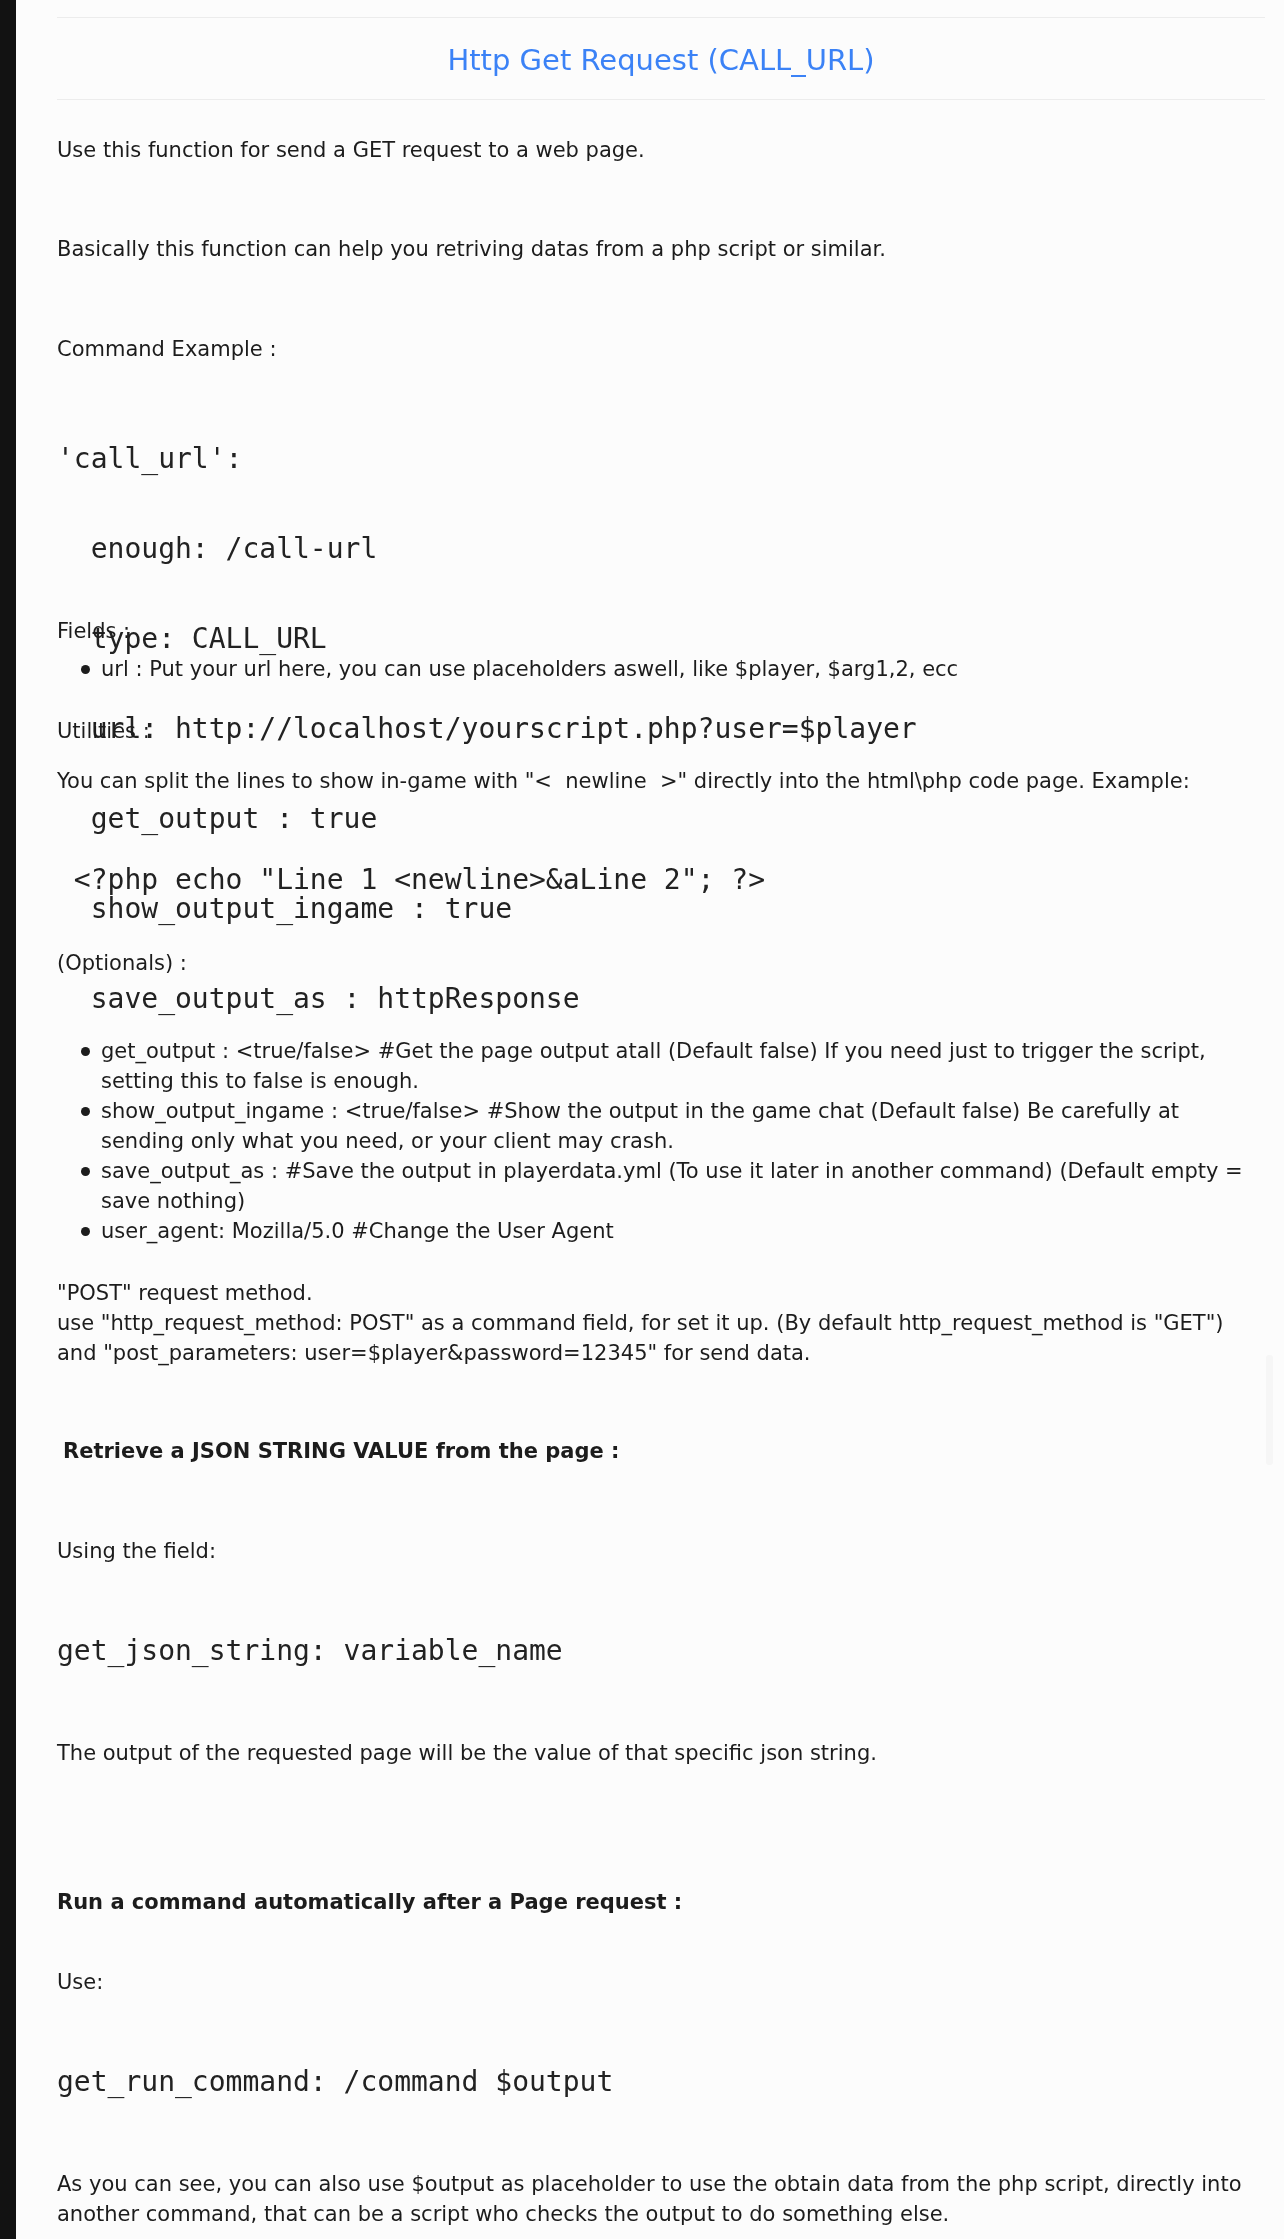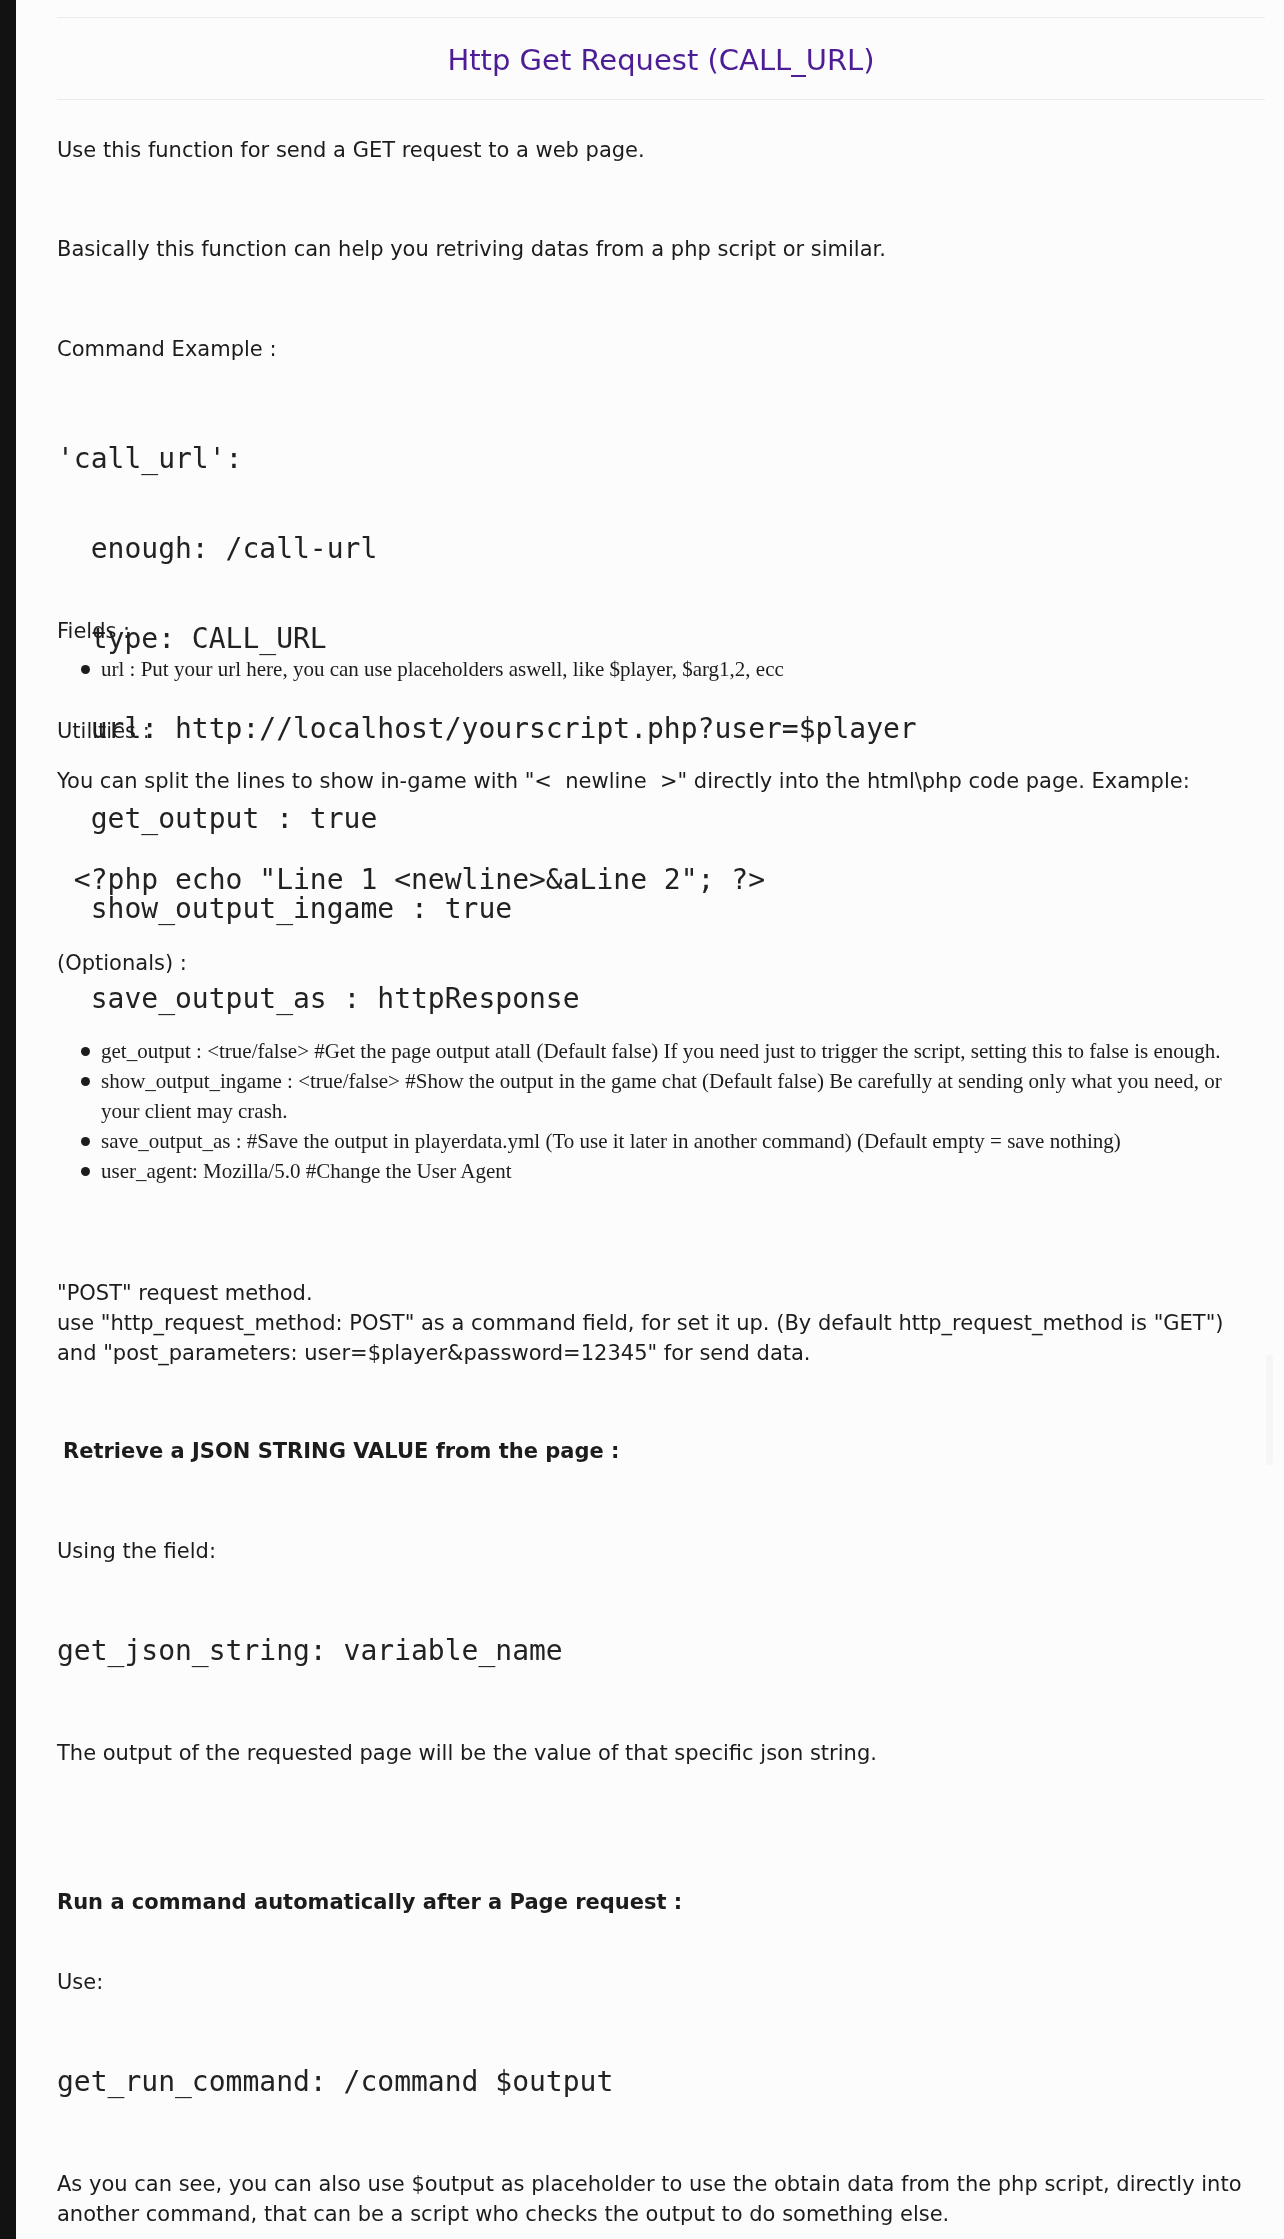--- a/index.html
+++ b/index.html
@@ -37,37 +37,36 @@
     .hr-bottom { position: absolute; top: 99px; left: 0; }
     .title {
       position: absolute;
       top: 38px;
       left: 0;
       width: 1208px;
       text-align: center;
       font-size: 29px;
       line-height: 44px;
       font-weight: normal;
-      color: #4c1d95;
+      color: #3b82f6;
     }
     .abs { position: absolute; left: 0; white-space: nowrap; margin-top: 12px; }
     .mono {
       font-family: "DejaVu Sans Mono", "Liberation Mono", monospace;
       font-size: 28px;
       line-height: 30px;
       color: #222;
     }
     .code-block { white-space: pre; }
     .bold { font-weight: bold; }
     ul.bullets { list-style: none; position: absolute; left: 22px; }
     ul.bullets li {
       position: relative;
       padding-left: 22px;
       white-space: normal;
-      font-family: Liberation Serif, serif;
     }
     ul.bullets li::before {
       content: "";
       position: absolute;
       left: 2px; top: 11px;
       width: 9px; height: 9px;
       border-radius: 50%;
       background: #1c1c1c;
     }
     .scroll-hint {

